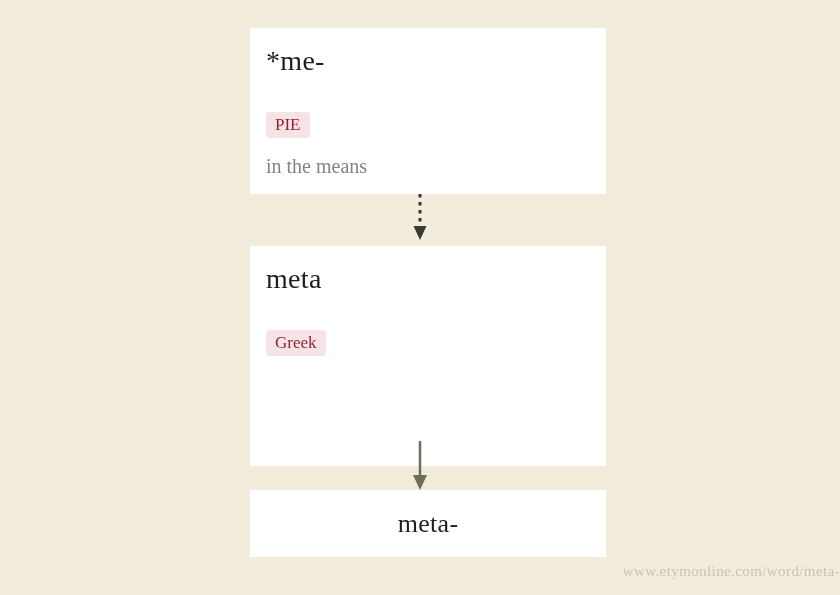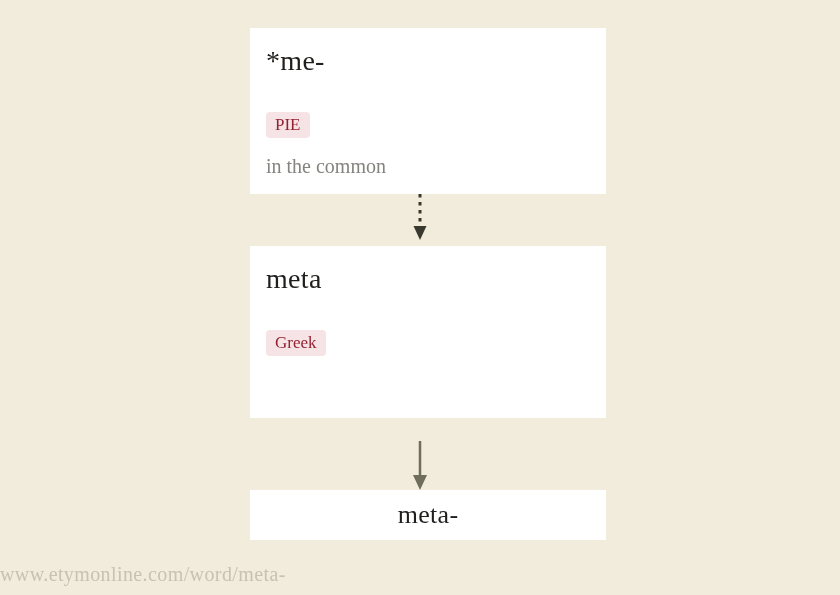--- a/index.html
+++ b/index.html
@@ -25,23 +25,23 @@
     overflow: hidden;
   }
   .card {
     position: absolute;
     left: 242px;
     width: 356px;
     background: var(--card-bg);
     margin-left: 8px;
   }
   .card-top    { top: 28px;  height: 166px; padding: 16px; }
-  .card-middle { top: 246px; height: 172px; padding: 16px; }
+  .card-middle { top: 246px; height: 220px; padding: 16px; }
   .card-bottom {
-    top: 490px; height: 50px;
+    top: 490px; height: 67px;
     display: flex; align-items: center; justify-content: center;
   }
   .node-title {
     font-size: 28px;
     line-height: 34px;
     color: var(--title-color);
     letter-spacing: 0.3px;
   }
   .lang-badge {
     display: inline-block;
@@ -73,35 +73,35 @@
   .connector-2 { top: 441px; height: 49px; }
   .connector svg { display: block; width: 100%; height: 100%; }
   .dashed-stroke { stroke: var(--arrow-dark); }
   .dashed-fill   { fill: var(--arrow-dark); }
   .solid-stroke  { stroke: var(--arrow-gray); }
   .solid-fill    { fill: var(--arrow-gray); }
   .footer-url {
     position: absolute;
     top: 563px;
     left: 0; right: 0;
-    text-align: left;
-    font-size: 20px;
+    text-align: right;
+    font-size: 15px;
     color: var(--footer-color);
     letter-spacing: 0.4px;
   }
 </style>
 </head>
 <body>
 
 <div class="stage">
 
   <div class="card card-top">
     <div class="node-title">*me-</div>
     <span class="lang-badge">PIE</span>
-    <div class="node-desc">in the common</div>
+    <div class="node-desc">in the means</div>
   </div>
 
   <div class="connector connector-1">
     <svg viewBox="0 0 20 47" xmlns="http://www.w3.org/2000/svg">
       <line class="dashed-stroke" x1="10" y1="1" x2="10" y2="34" stroke-width="3" stroke-dasharray="3.5 4.5"></line>
       <polygon class="dashed-fill" points="3.5,33 16.5,33 10,47"></polygon>
     </svg>
   </div>
 
   <div class="card card-middle">

